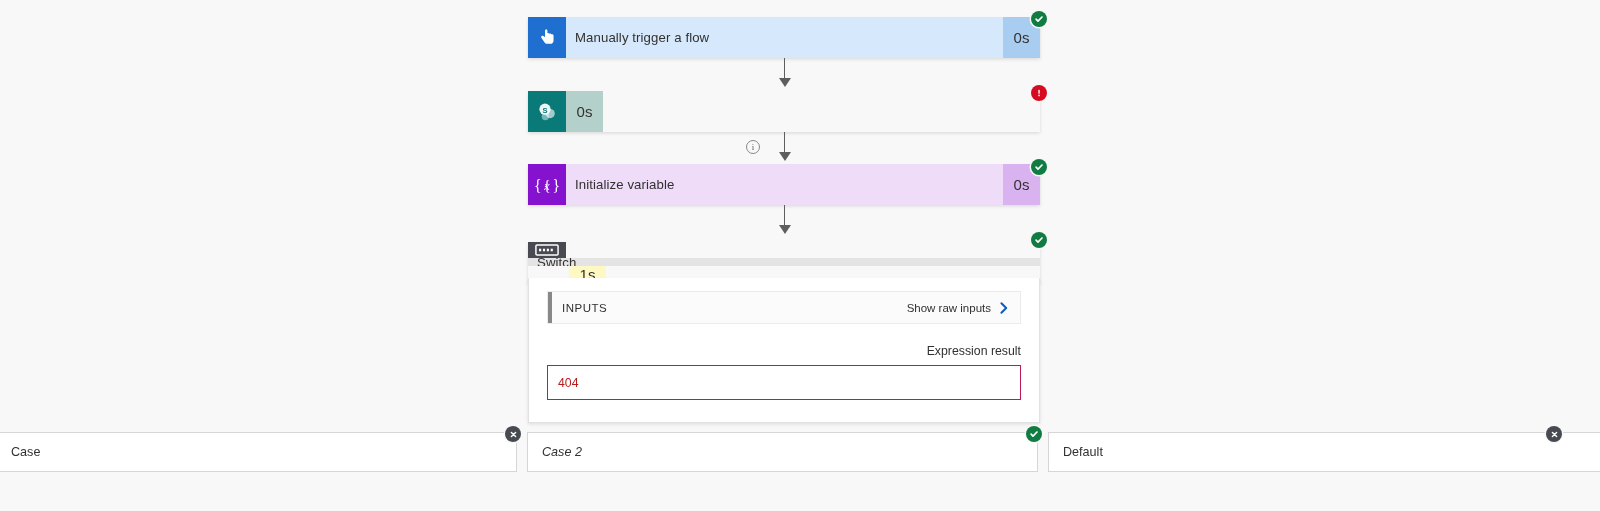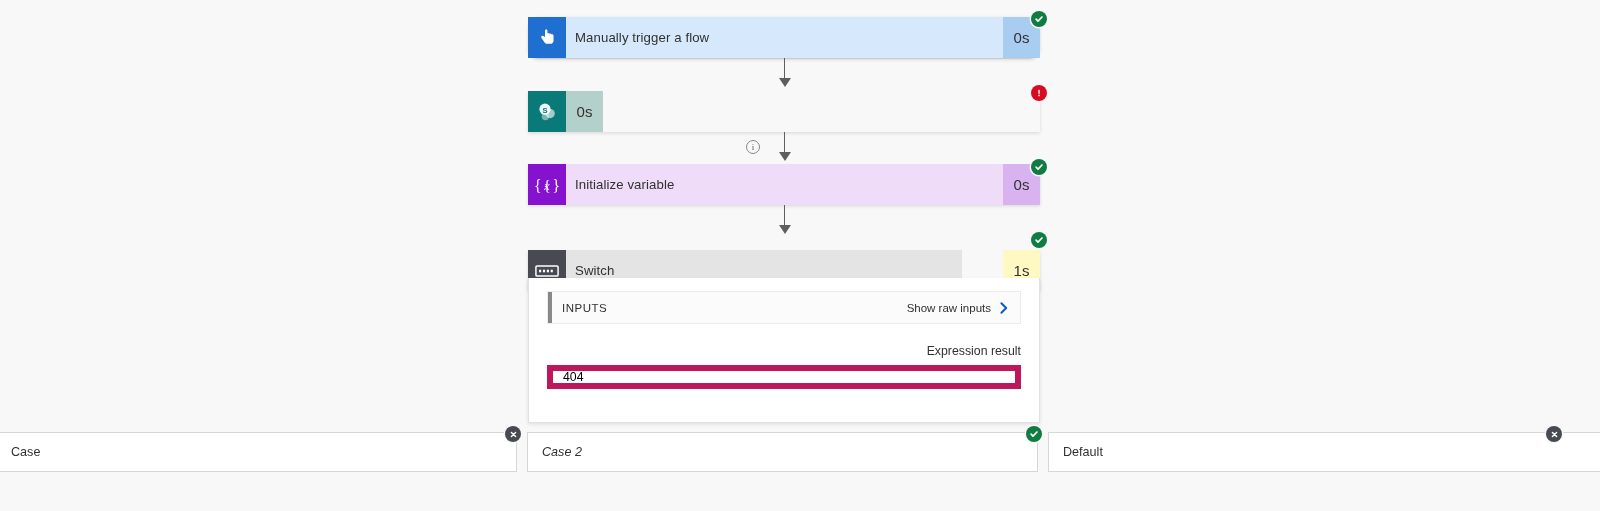--- a/index.html
+++ b/index.html
@@ -163,28 +163,28 @@
     margin-left: 36px;
   }
   .chev { color: #0b5bc4; display: flex; }
   .field-label {
     margin-top: 20px;
     font-size: 12.3px;
     color: #323130;
   }
   .field-box {
     margin-top: 7px;
-    height: 24px;
-    border: 6px solid #be185d;
+    height: 35px;
+    border: 1px solid #be185d;
     background: #fff;
     display: flex;
     align-items: center;
     padding-left: 10px;
     font-size: 12.3px;
-    color: #000000;
+    color: #b91c1c;
   }
 
   
   .case-box {
     position: absolute;
     height: 40px;
     background: #fff;
     border: 1px solid #d6d6d6;
     display: flex;
     align-items: center;
@@ -192,21 +192,21 @@
     font-size: 12.6px;
     color: #323130;
     box-shadow: 0 0.3px 0.9px rgba(0,0,0,.06);
   }
 </style>
 </head>
 <body>
 
 <div id="canvas">
 
-  <div class="node n-trigger" style="top:17px;border-radius:11px;">
+  <div class="node n-trigger" style="top:17px;">
     <div class="node-icon">
       <svg width="21" height="21" viewBox="0 0 24 24" fill="#ffffff" aria-hidden="true">
         <path d="M11 2.6c-1 0-1.8.8-1.8 1.8v7.4L7.9 10.5c-.7-.8-1.9-.8-2.6-.1-.6.6-.7 1.6-.2 2.3l3.6 5.1c.6.9 1.6 1.4 2.7 1.4h3.9c2 0 3.6-1.6 3.6-3.6V9.9c0-.9-.7-1.6-1.6-1.6-.3 0-.6.1-.8.2-.2-.6-.8-1.1-1.5-1.1-.4 0-.7.1-1 .3-.3-.5-.8-.8-1.4-.8-.2 0-.5 0-.7.1V4.4c0-1-.8-1.8-1.9-1.8z"></path>
       </svg>
     </div>
     <div class="node-title">Manually trigger a flow</div>
     <div class="node-dur">0s</div>
   </div>
   <div class="badge ok" style="left:1031px; top:11px;">
     <svg width="10" height="10" viewBox="0 0 12 12" fill="none" stroke="#ffffff" stroke-width="2" stroke-linecap="round" stroke-linejoin="round">
@@ -254,21 +254,21 @@
   </div>
   <div class="badge ok" style="left:1031px; top:159px;">
     <svg width="10" height="10" viewBox="0 0 12 12" fill="none" stroke="#ffffff" stroke-width="2" stroke-linecap="round" stroke-linejoin="round">
         <path d="M2.5 6.2l2.3 2.3L9.6 3.6"></path>
       </svg>
   </div>
 
   <div class="conn" style="top:205px; height:22px;"></div>
   <div class="arrowhead" style="top:225px;"></div>
 
-  <div class="node n-switch" style="top:250px;">
+  <div class="node n-switch" style="top:242px;flex-direction:column;">
     <div class="node-icon">
       <svg width="24" height="16" viewBox="0 0 26 14" aria-hidden="true">
         <rect x="1" y="1.5" width="24" height="11" rx="1.2" fill="none" stroke="#ffffff" stroke-width="1.6"></rect>
         <rect x="4.4" y="5.6" width="2.3" height="2.8" fill="#ffffff"></rect>
         <rect x="8.6" y="5.6" width="2.3" height="2.8" fill="#ffffff"></rect>
         <rect x="12.8" y="5.6" width="2.3" height="2.8" fill="#ffffff"></rect>
         <rect x="17" y="5.6" width="2.3" height="2.8" fill="#ffffff"></rect>
       </svg>
     </div>
     <div class="node-title">Switch</div>

